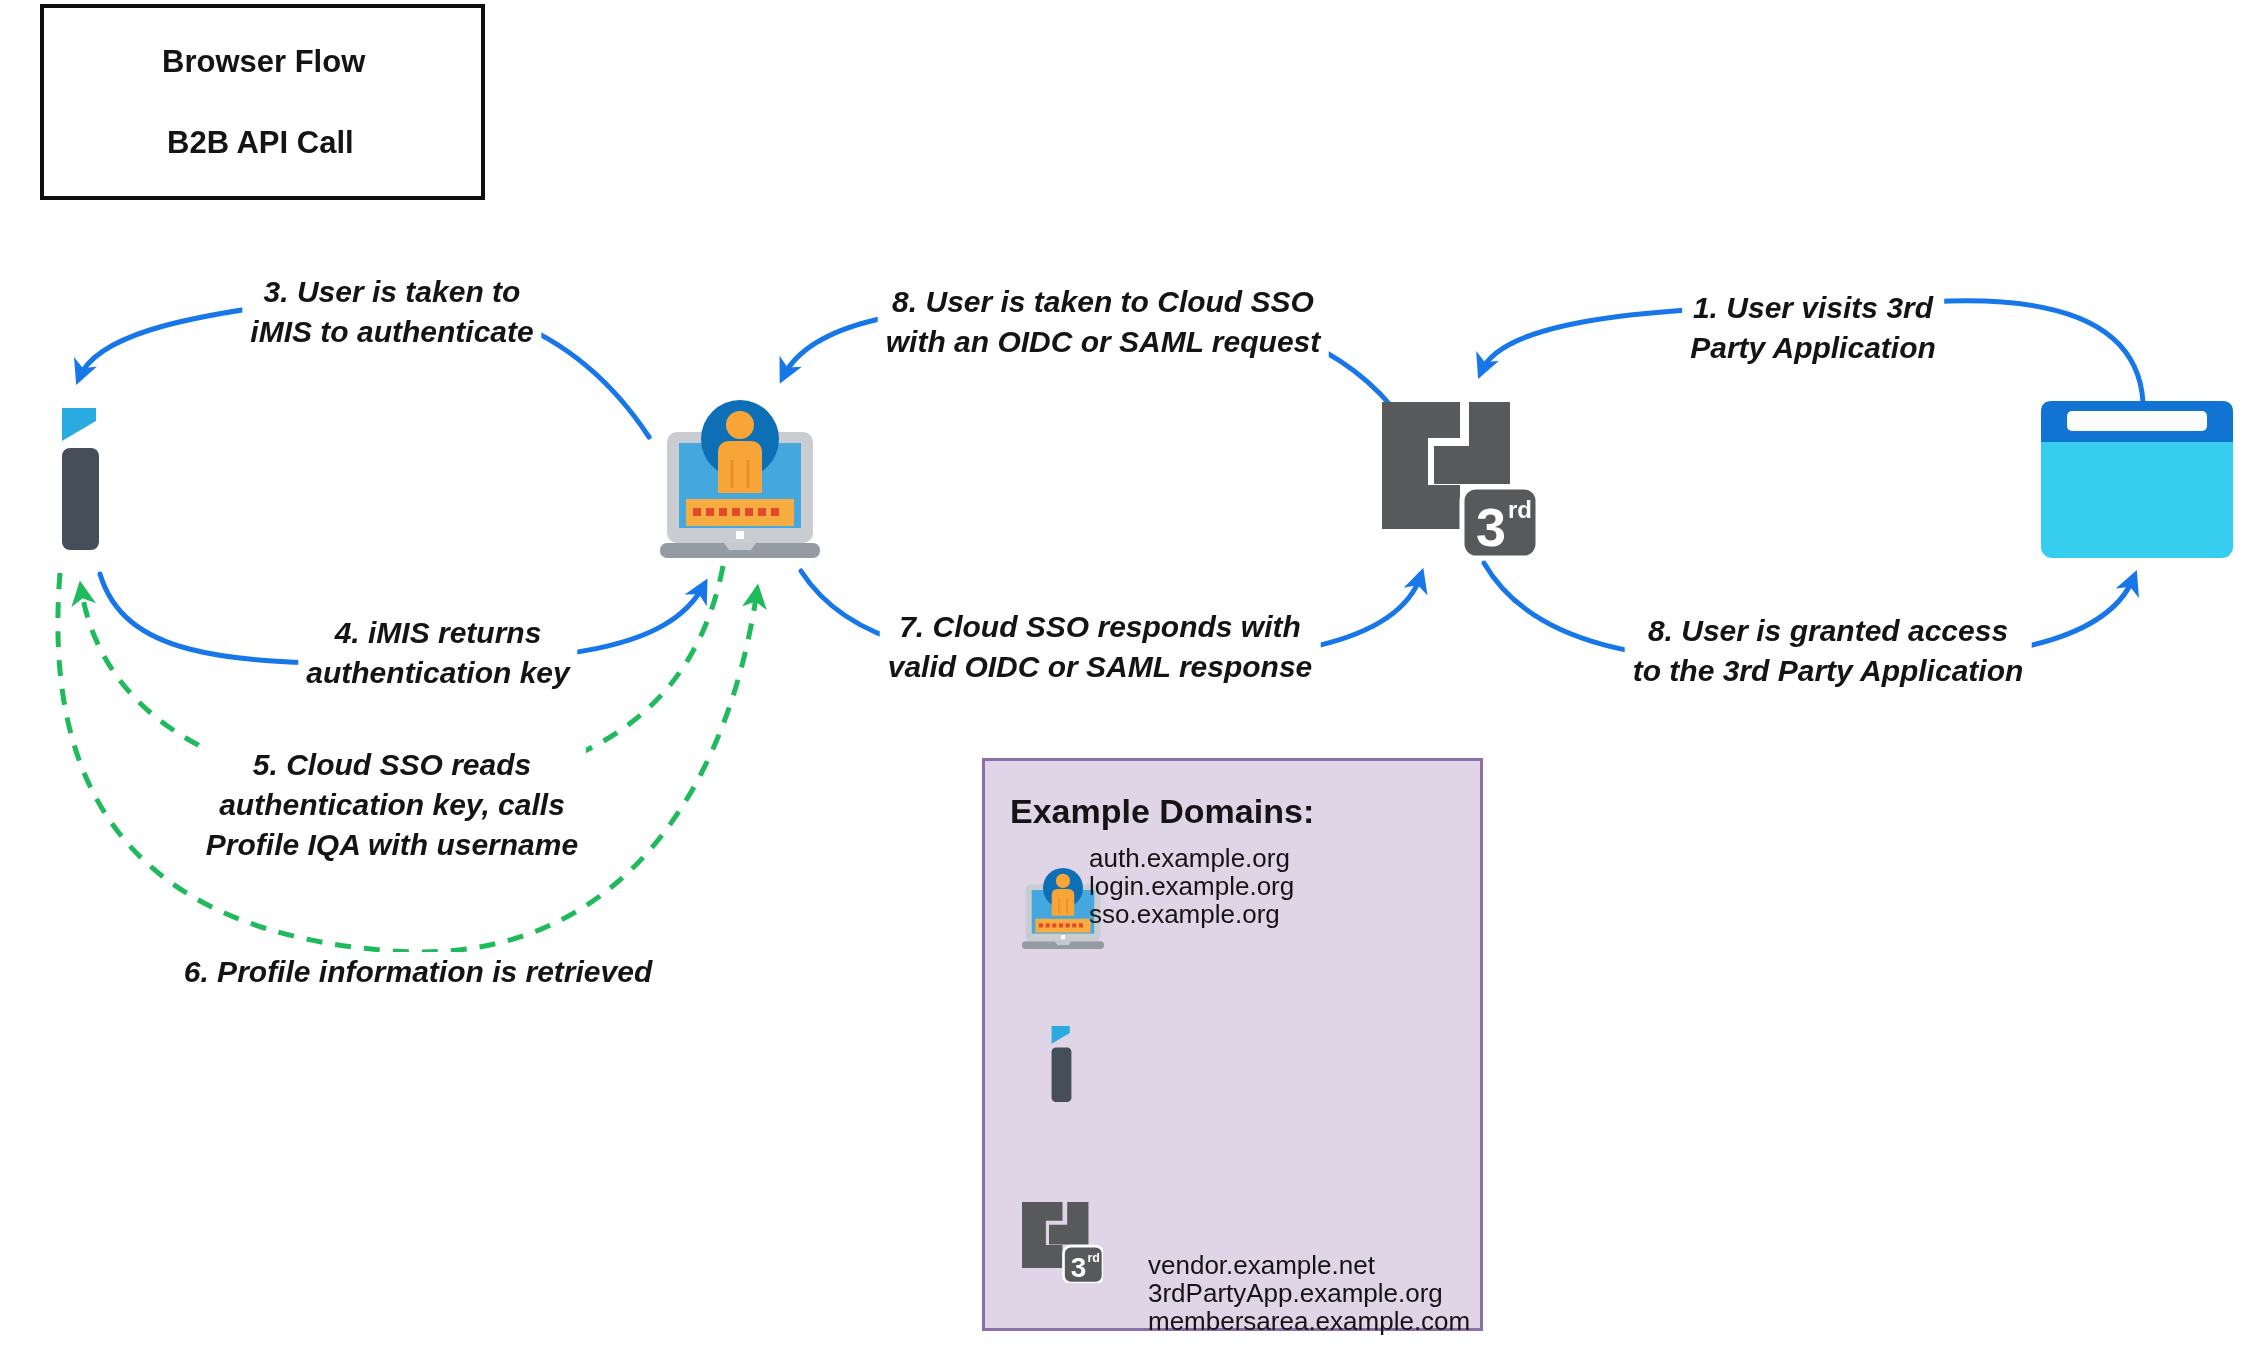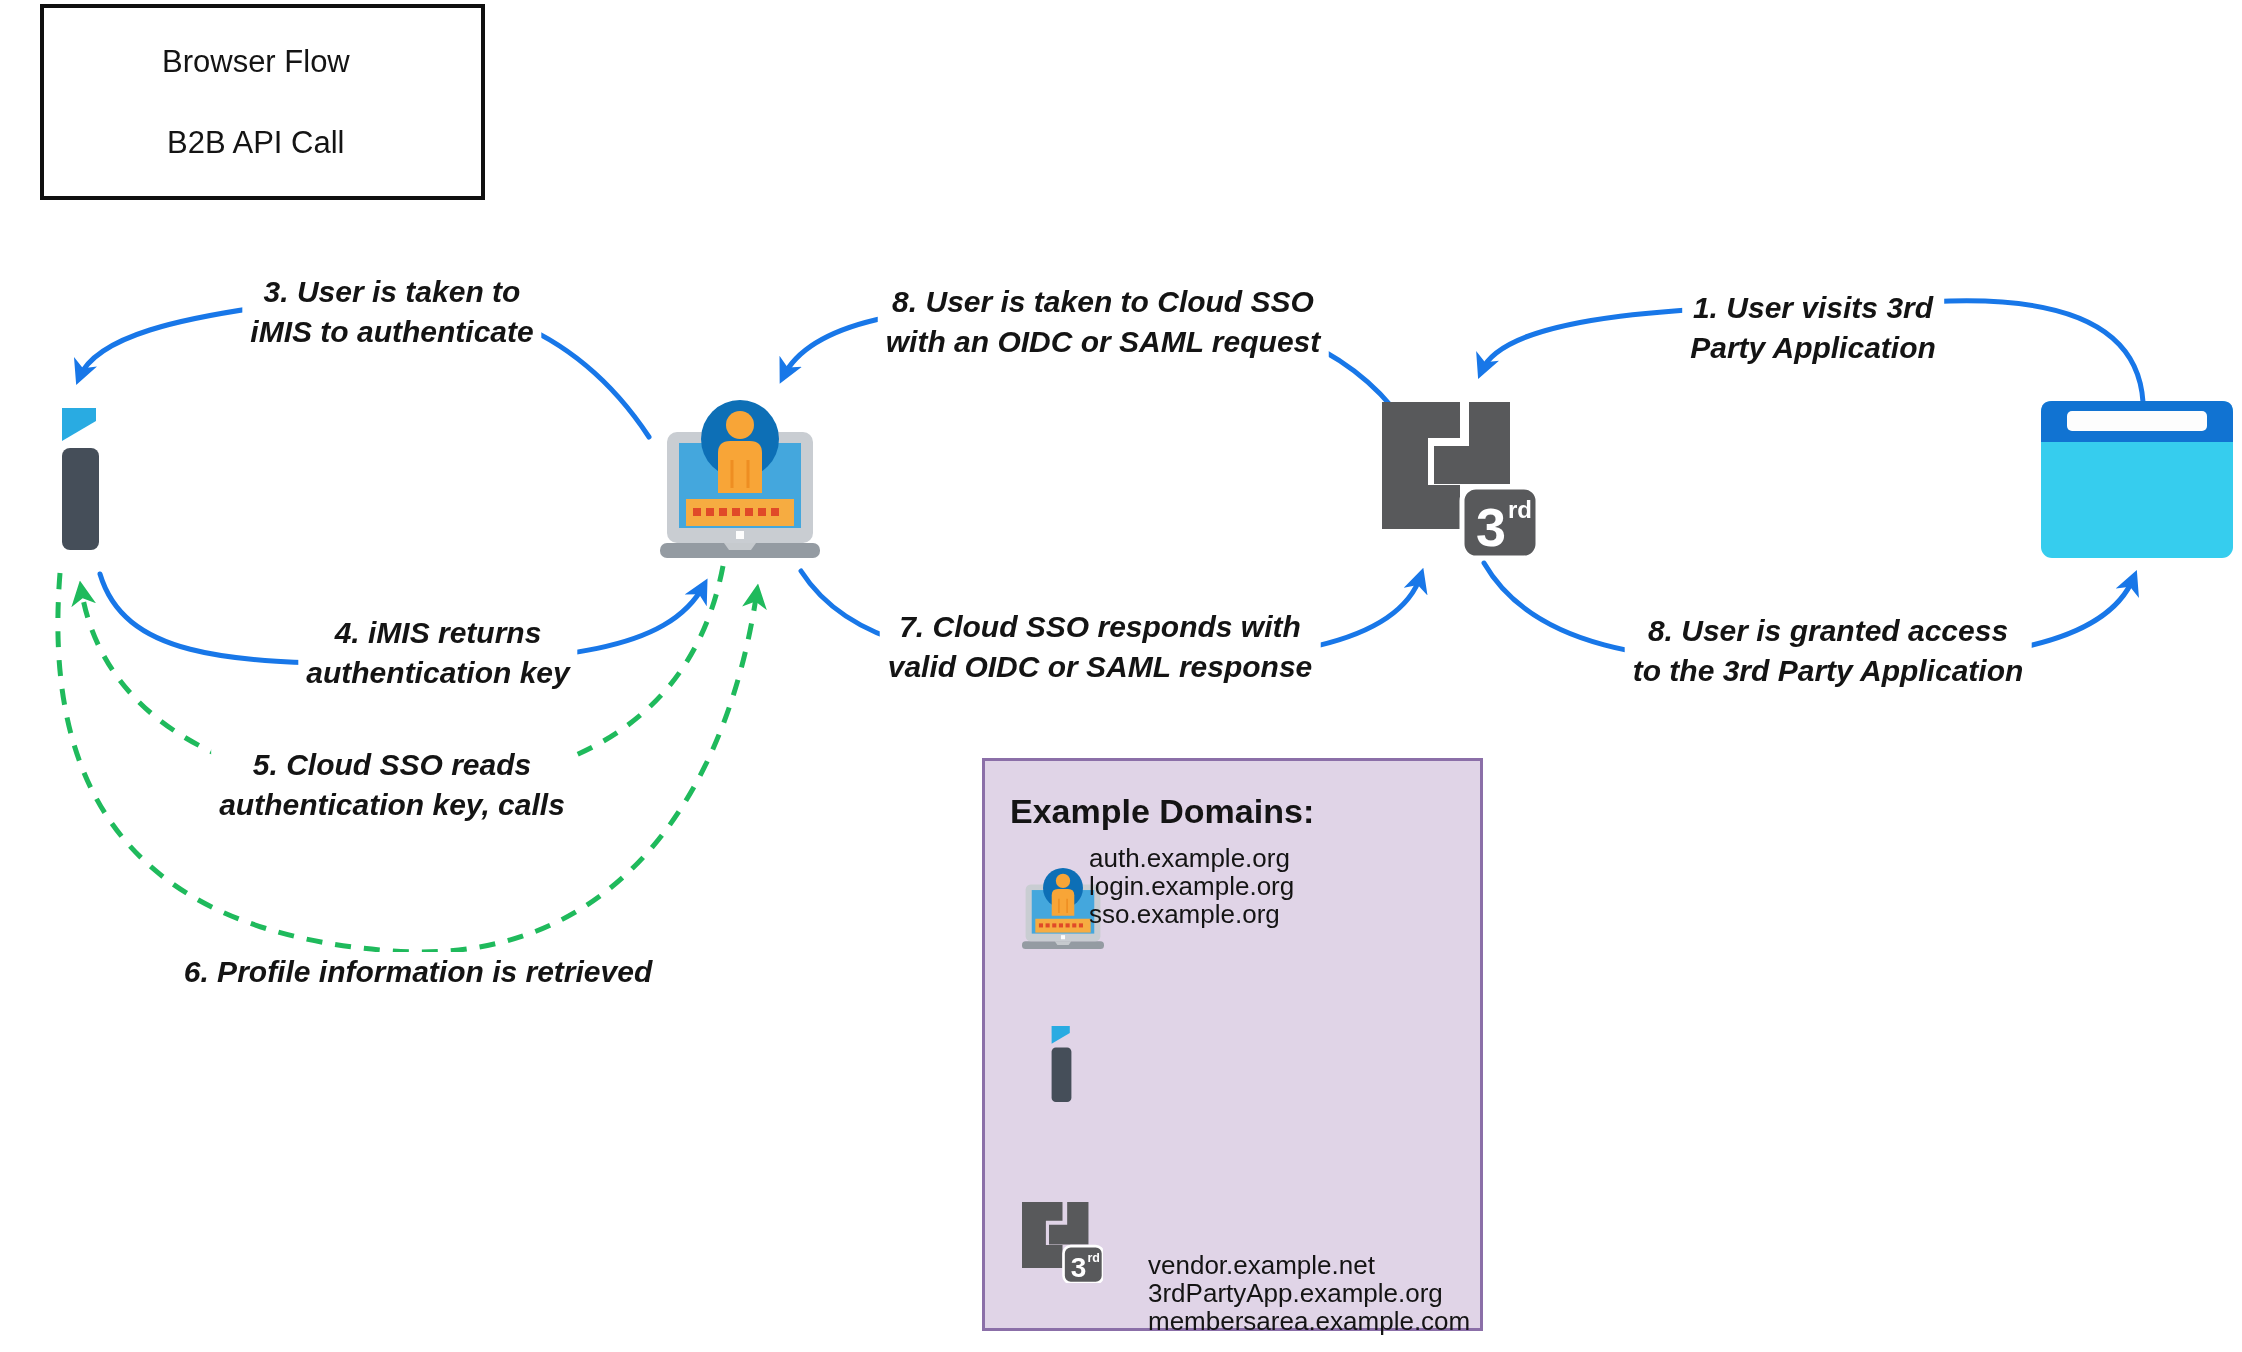--- a/index.html
+++ b/index.html
@@ -27,21 +27,21 @@
   .f-btop{fill:var(--browser-top-blue,#1173D2);}
   .f-bbody{fill:var(--browser-body-cyan,#36CDEE);}
   .f-white{fill:#FDFDFD;}
   .crease{stroke:#EE8E22;stroke-width:3;fill:none;}
 
   .badge-text{font-family:"Liberation Sans",sans-serif;font-weight:bold;fill:#ffffff;}
 
   
   #legend-box{position:absolute;left:40px;top:4px;width:437px;height:188px;
               border:4px solid #0f0f0f;background:#ffffff;}
-  .legend-label{position:absolute;font-weight:normal;font-size:31px;line-height:36px;white-space:nowrap;text-align:right;}
+  .legend-label{position:absolute;font-weight:bold;font-size:31px;line-height:36px;white-space:nowrap;text-align:right;}
 
   
   .flow-label{position:absolute;transform:translateX(-50%);text-align:center;
               font-weight:bold;font-size:30px;line-height:40px;white-space:nowrap;
               background:#ffffff;padding:0 8px;font-style:italic;}
 
   
   #domains-box{position:absolute;left:982px;top:758px;width:495px;height:567px;
                background:var(--domains-box-bg,#E0D4E7);
                border:3px solid var(--domains-box-border,#8B6FA8);}
@@ -145,20 +145,21 @@
   </div>
 
   <div class="flow-label" style="left:438px;top:613px">
     <div>4. iMIS returns</div>
     <div>authentication key</div>
   </div>
 
   <div class="flow-label" style="left:392px;top:745px">
     <div>5. Cloud SSO reads</div>
     <div>authentication key, calls</div>
+    <div>Profile IQA with username</div>
   </div>
 
   <div class="flow-label" style="left:418px;top:952px">
     <div>6. Profile information is retrieved</div>
   </div>
 
   <div class="flow-label" style="left:1100px;top:607px">
     <div>7. Cloud SSO responds with</div>
     <div>valid OIDC or SAML response</div>
   </div>

